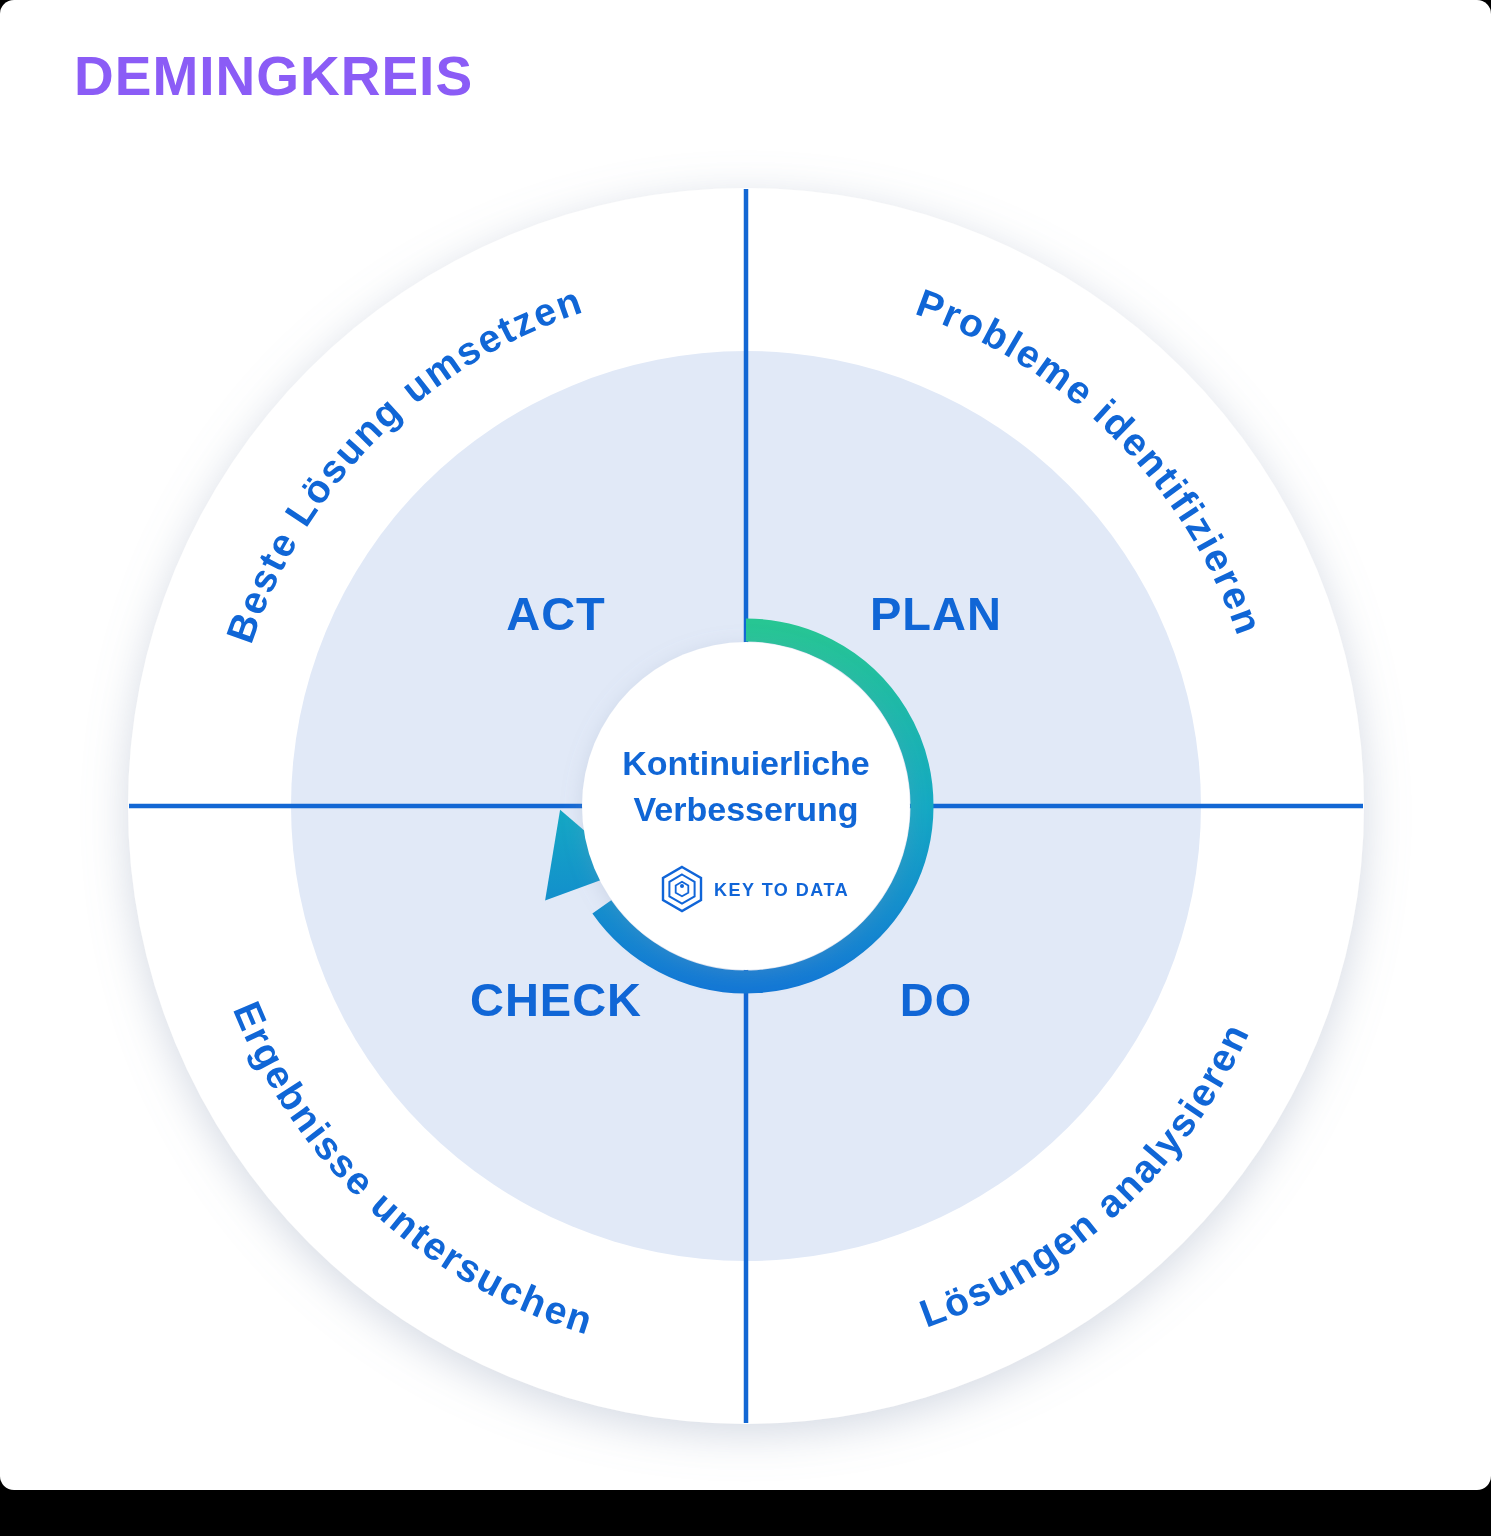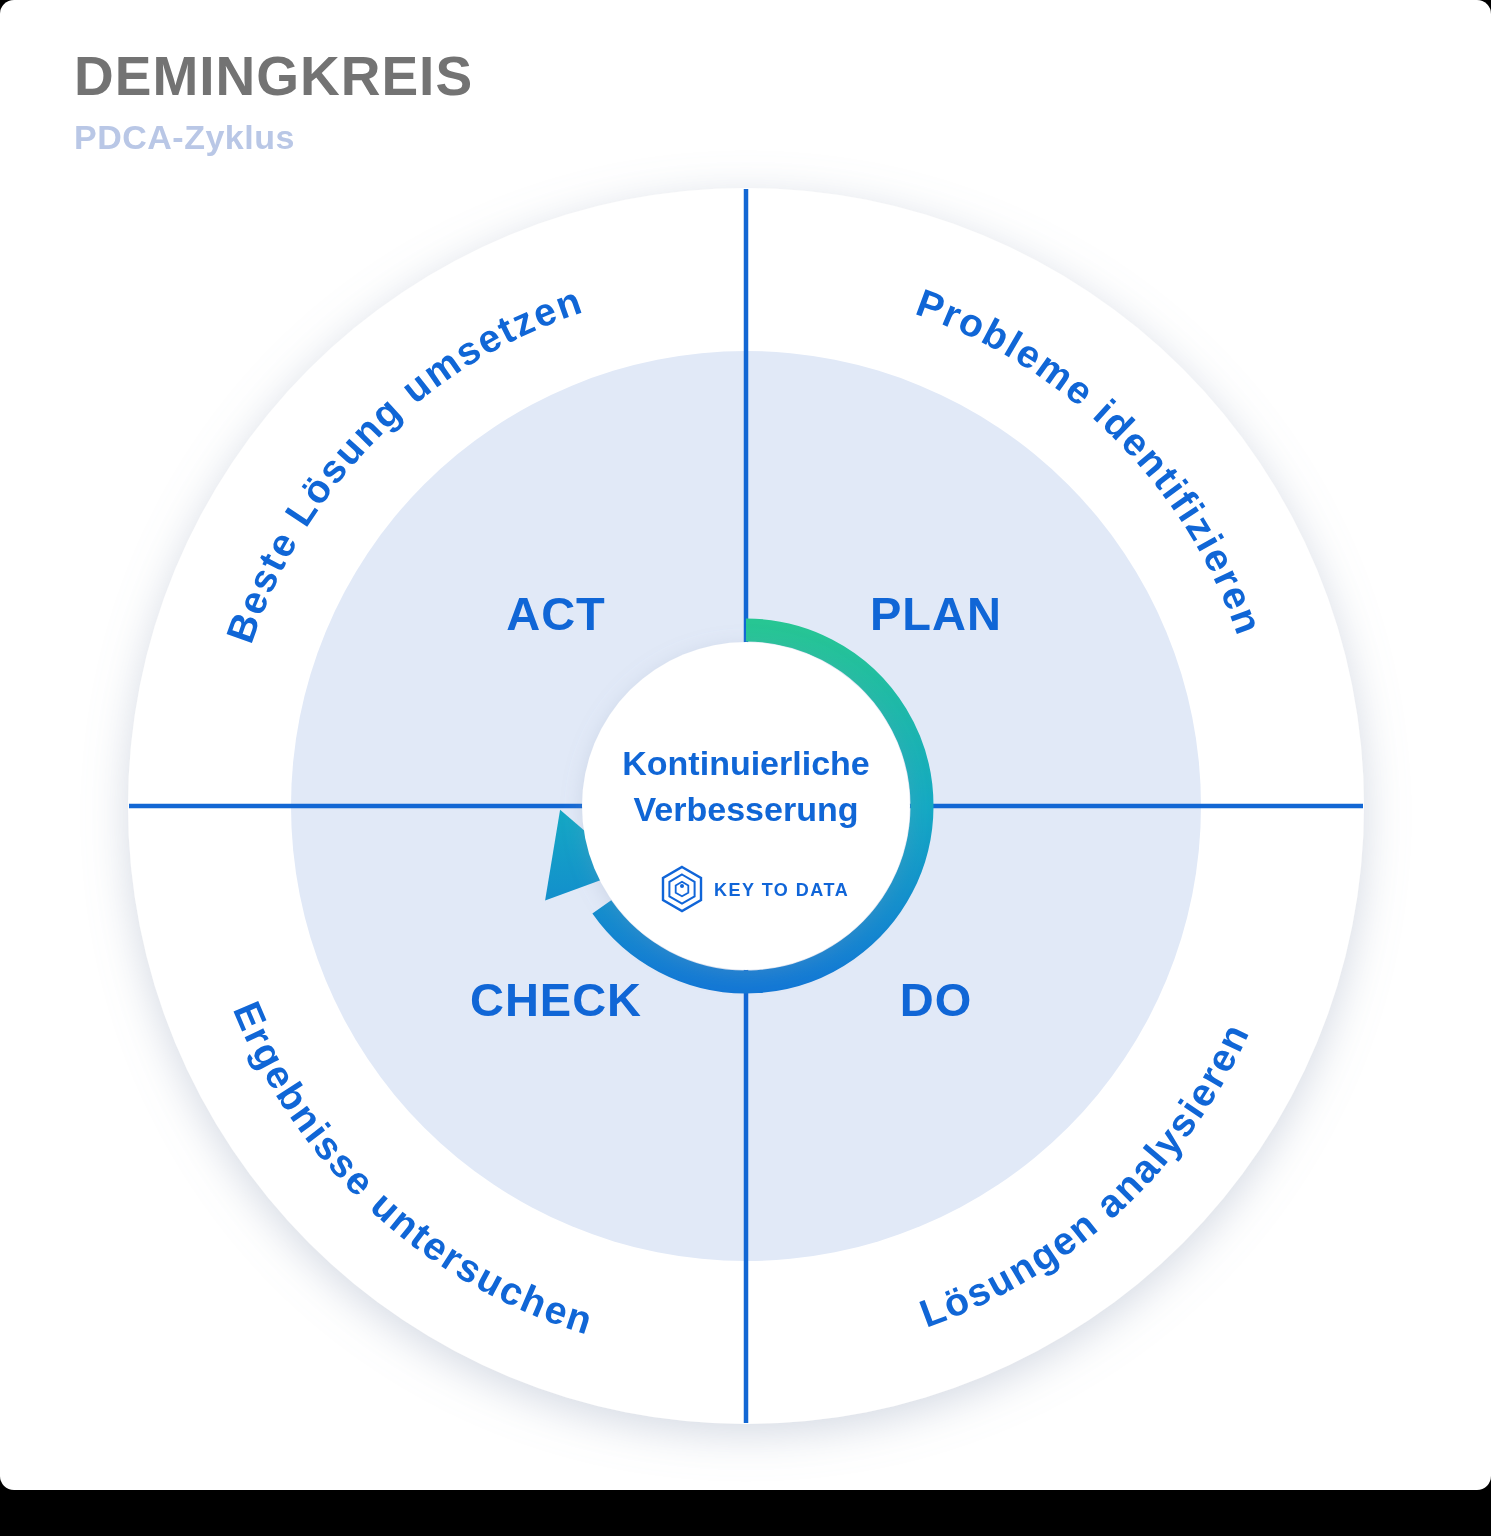--- a/index.html
+++ b/index.html
@@ -1,34 +1,33 @@
 <!DOCTYPE html>
 <html><head>
 <meta charset="utf-8">
 <style>
   html,body{margin:0;padding:0;background:#000;}
   body{width:1491px;height:1536px;position:relative;font-family:"Liberation Sans",sans-serif;}
   .page{position:absolute;top:0;left:0;width:1491px;height:1490px;background:#ffffff;border-radius:14px;overflow:hidden;}
   .header{position:absolute;top:44px;left:74px;z-index:5;}
-  .header h1{margin:0;font-size:55px;font-weight:800;letter-spacing:1px;color:#737373;}
+  .header h1{margin:0;font-size:55px;font-weight:800;letter-spacing:1px;color:#8b5cf6;}
   .header p{margin:10px 0 0 0;font-size:34px;font-weight:700;letter-spacing:0.5px;color:#b9c7e6;}
   svg.diagram{position:absolute;top:0;left:0;}
   .qlabel{font-size:47px;font-weight:800;letter-spacing:1px;fill:#1066d6;}
   .curved{font-size:39px;font-weight:700;letter-spacing:2px;fill:#1066d6;}
   .centerline{font-size:34px;font-weight:800;fill:#1066d6;}
   .logotext{font-size:18px;font-weight:700;letter-spacing:1.5px;fill:#1065d8;}
 </style>
 </head>
 <body>
 
 <div class="page">
 
   <div class="header">
     <h1>DEMINGKREIS</h1>
-    <p>PDCA-Zyklus</p>
   </div>
 
   <svg class="diagram" width="1491" height="1490" viewBox="0 0 1491 1490">
     <defs>
       <linearGradient id="arcGrad" gradientUnits="userSpaceOnUse" x1="746" y1="622" x2="746" y2="990">
         <stop offset="0" stop-color="#27c693"></stop>
         <stop offset="0.5" stop-color="#14a9c3"></stop>
         <stop offset="1" stop-color="#1277d5"></stop>
       </linearGradient>
       <filter id="outerShadow" x="-15%" y="-15%" width="130%" height="130%">

